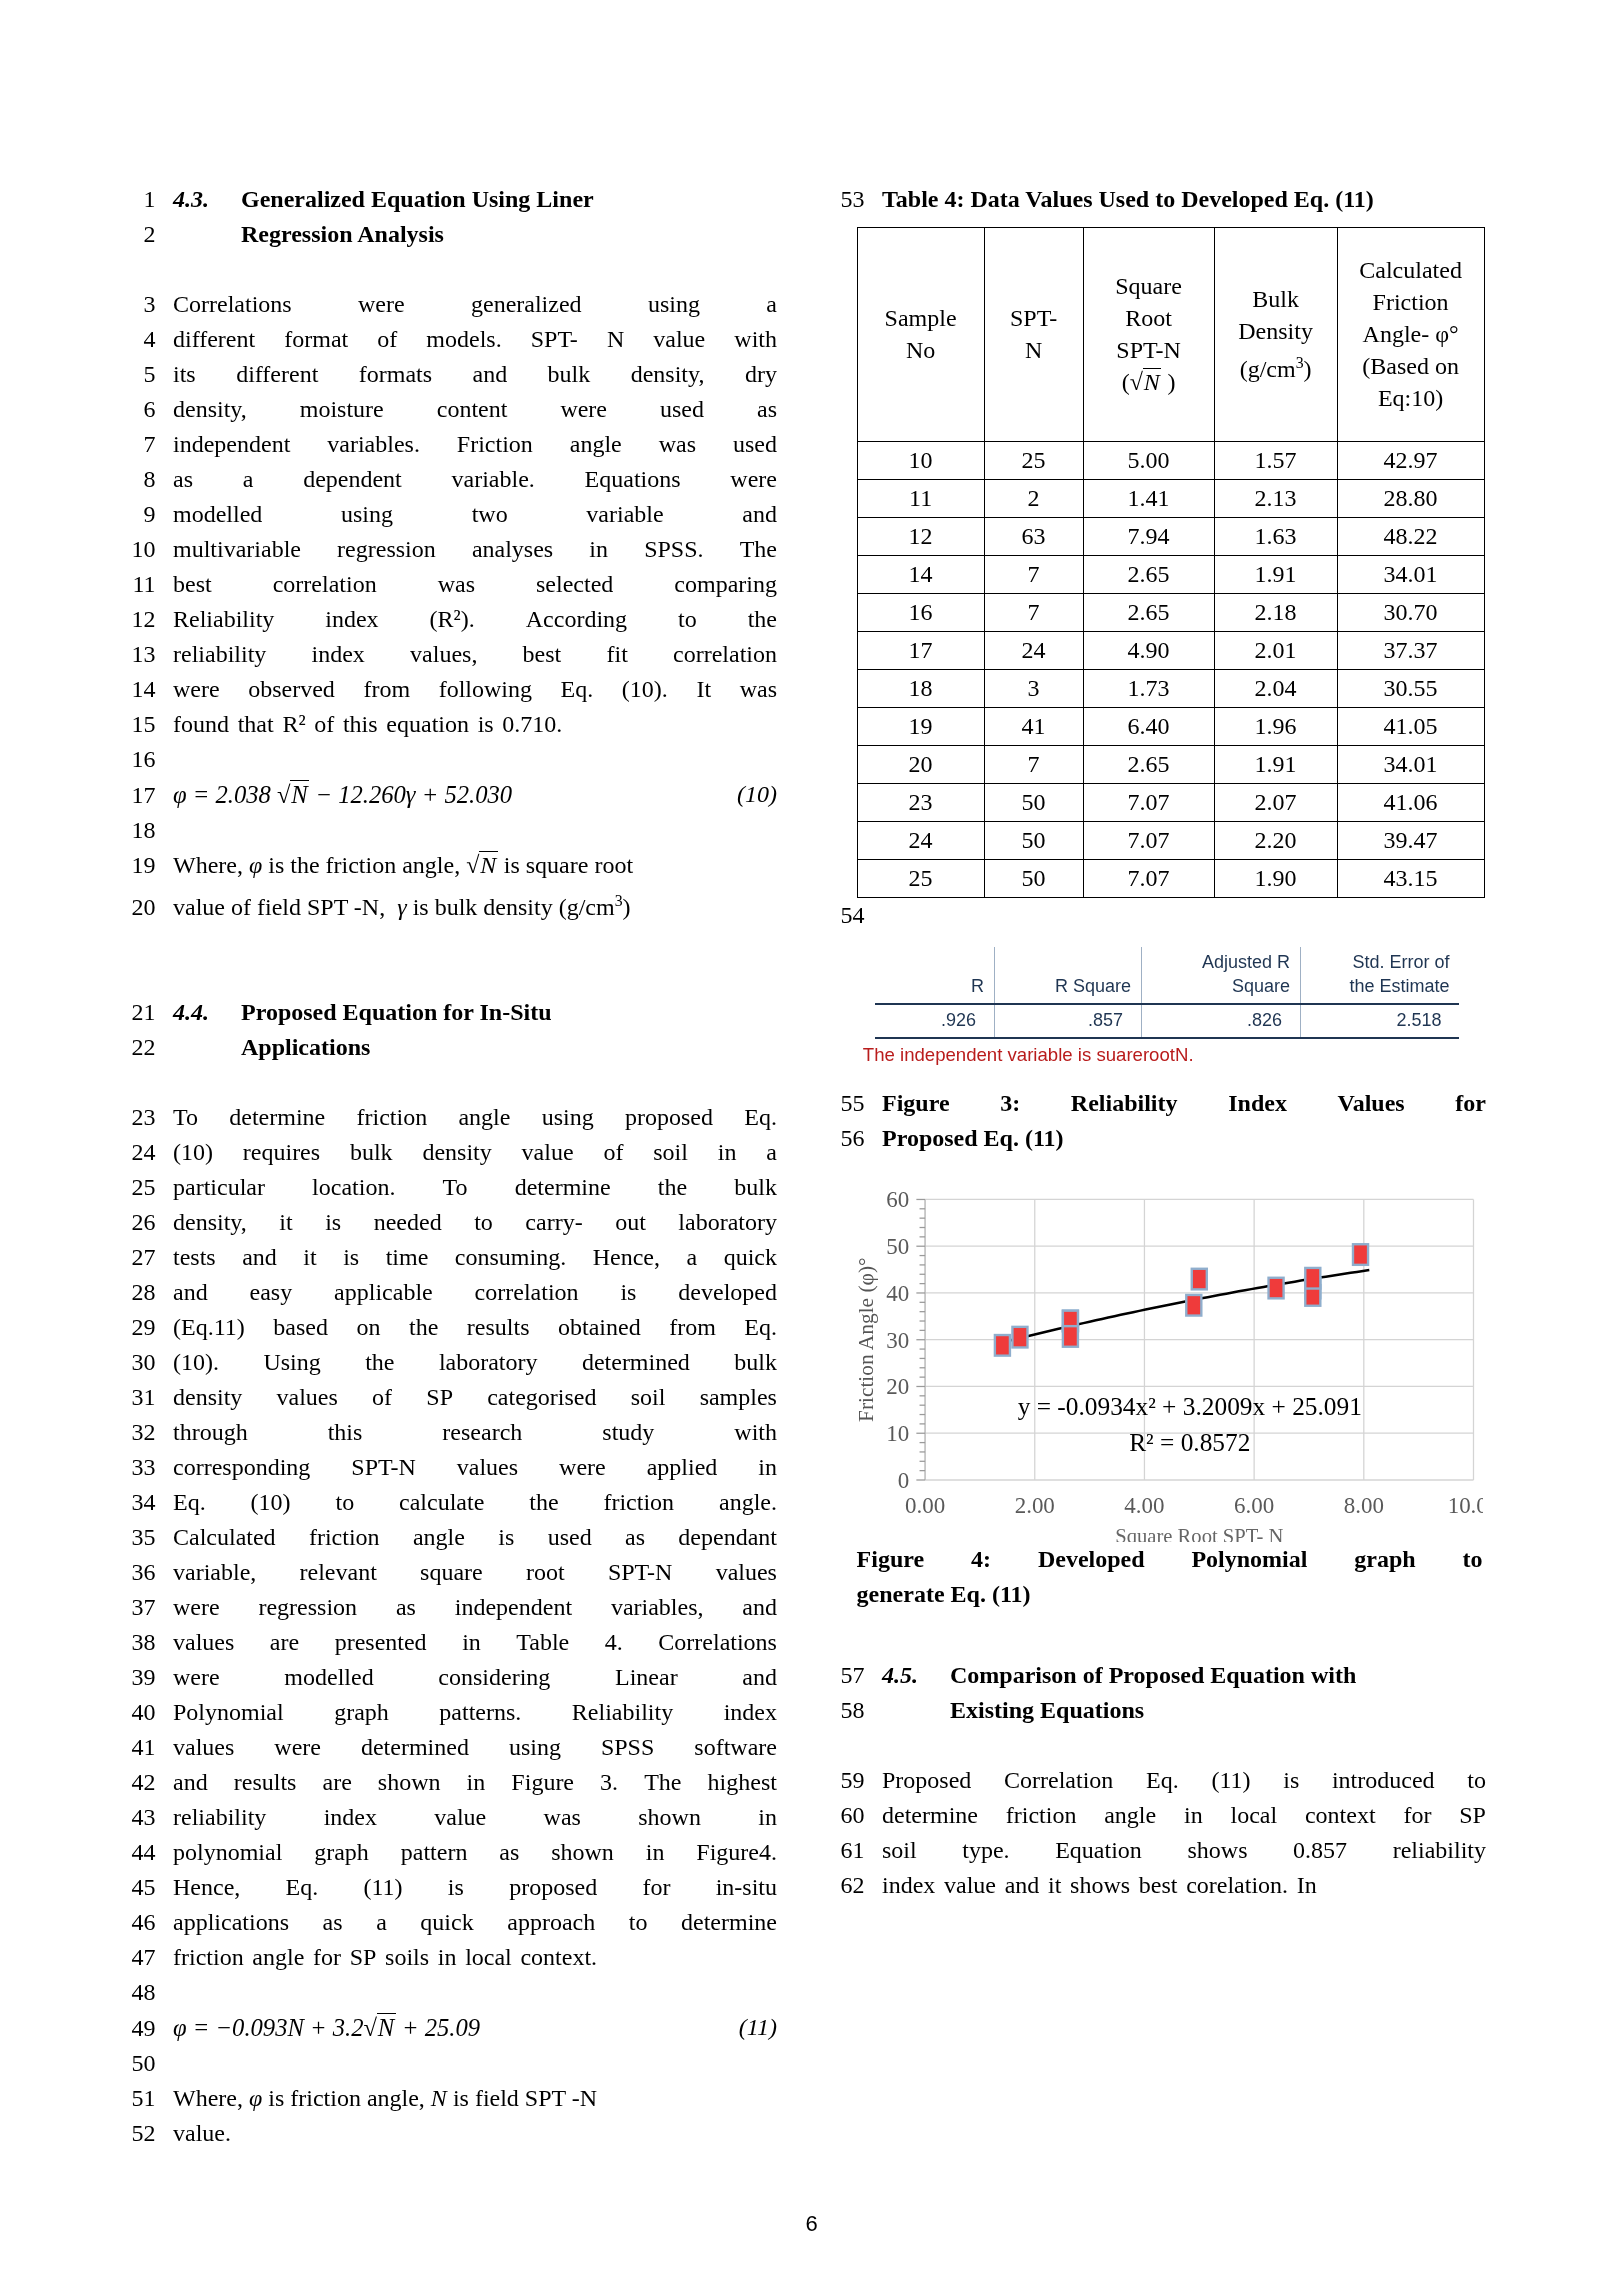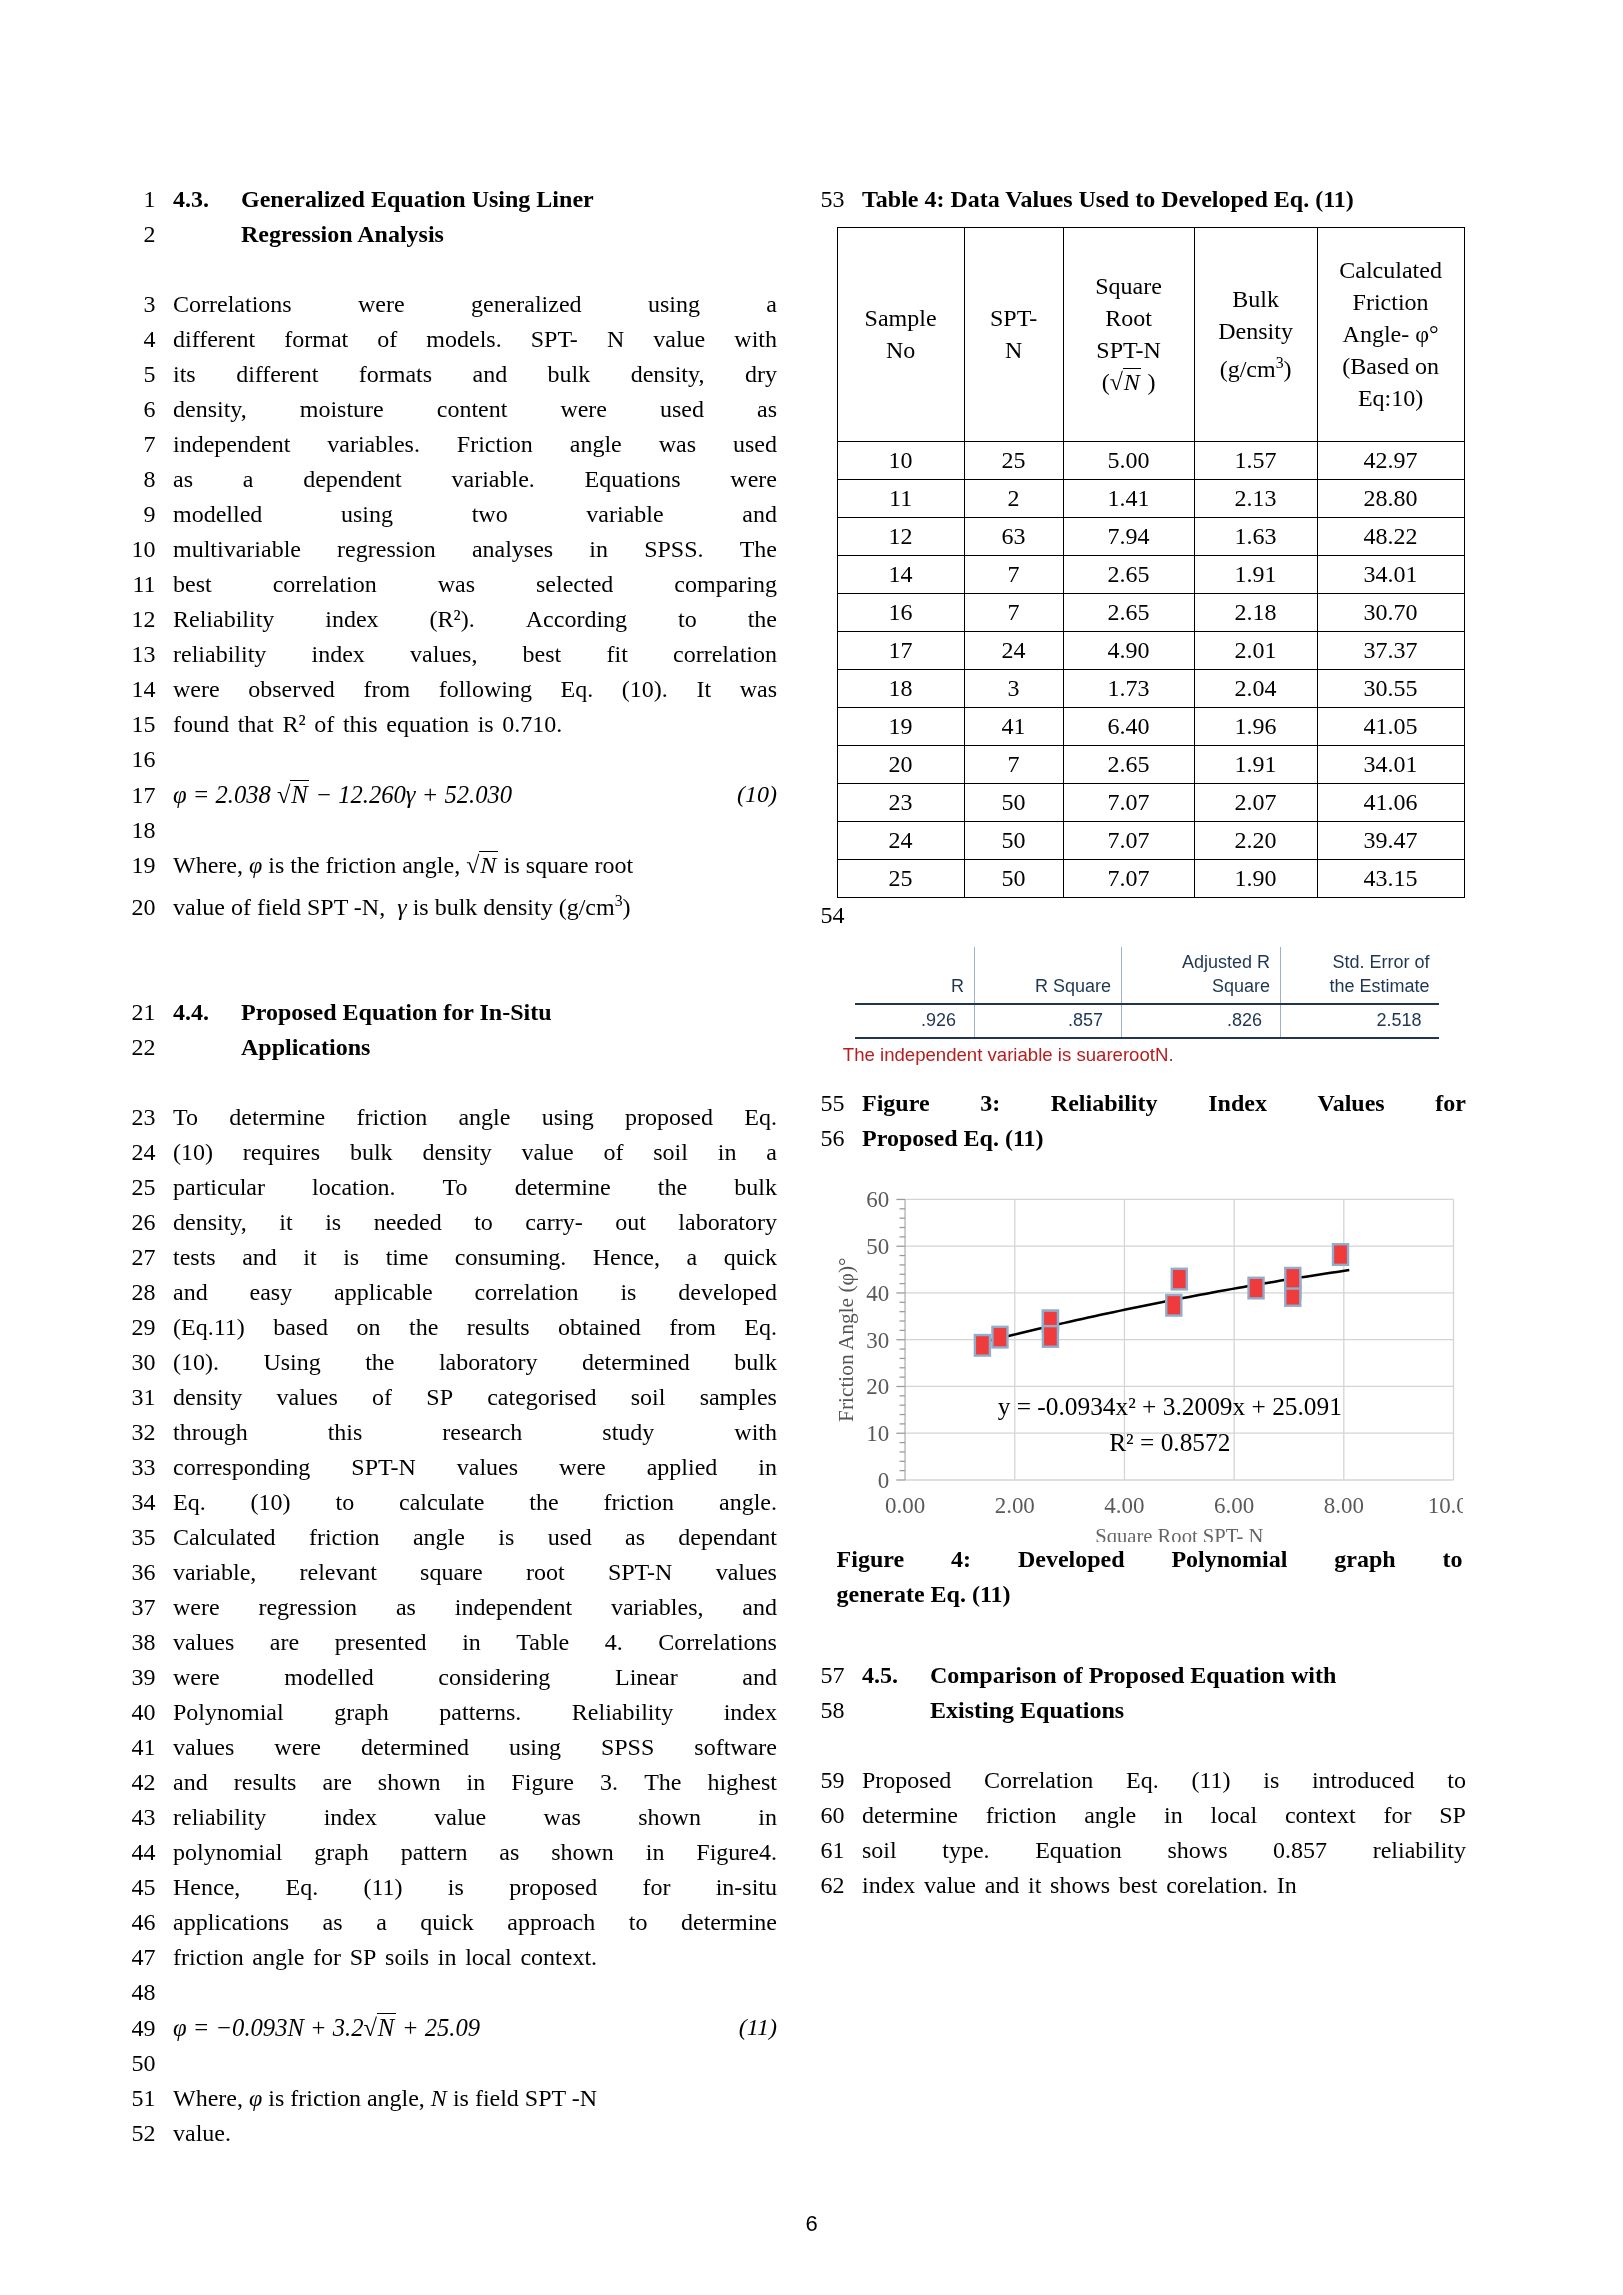--- a/index.html
+++ b/index.html
@@ -19,21 +19,21 @@
     left: 0; top: 0;
     width: 1623px; height: 2295px;
   }
 
   .col {
     position: absolute;
     top: 182px;
     width: 650px;
   }
   .col-left  { left: 127px; }
-  .col-right { left: 816px; }
+  .col-right { left: 836px; }
 
   
   .lrow {
     display: flex;
     align-items: baseline;
     min-height: 35px;
   }
   .lnum {
     width: 46px;
     flex: 0 0 46px;
@@ -58,20 +58,21 @@
   }
   .just.last { justify-content: flex-start; }
   .just.last > span + span { margin-left: 8.7px; }
 
   .heading .ltext {
     font-weight: bold;
   }
   .secnum {
     display: inline-block;
     width: 68px;
+    font-style: italic;
   }
   .sec-indent { display:inline-block; width: 68px; }
 
   .eq { font-style: italic; font-size: 24.6px; }
   .eqno { font-style: italic; }
   .eqline { display:flex; justify-content: space-between; width:100%; }
 
   em.it { font-style: italic; }
   .sup { font-size: 0.66em; vertical-align: super; }
 

